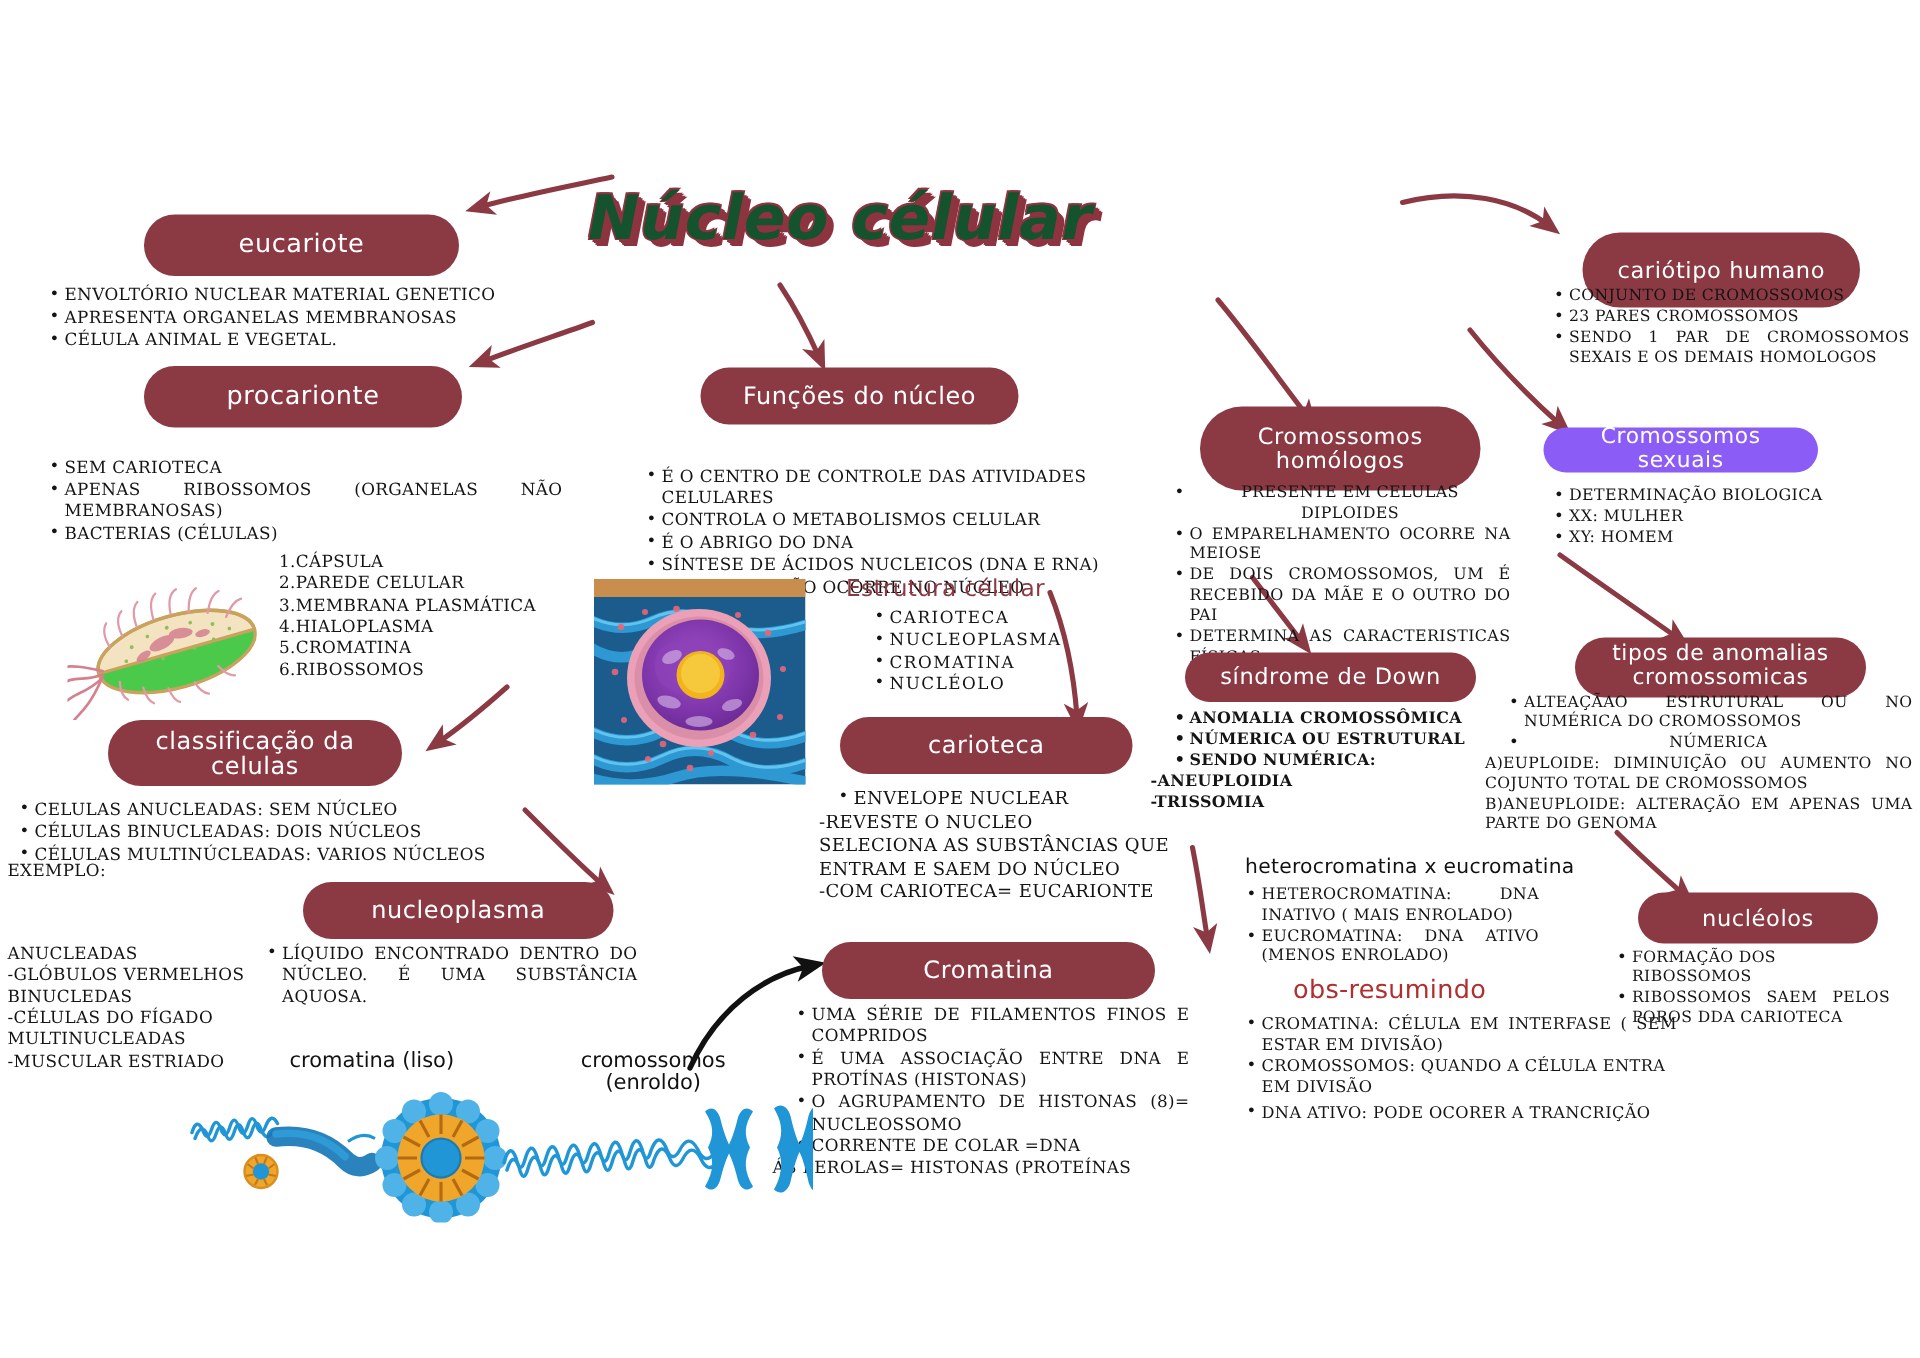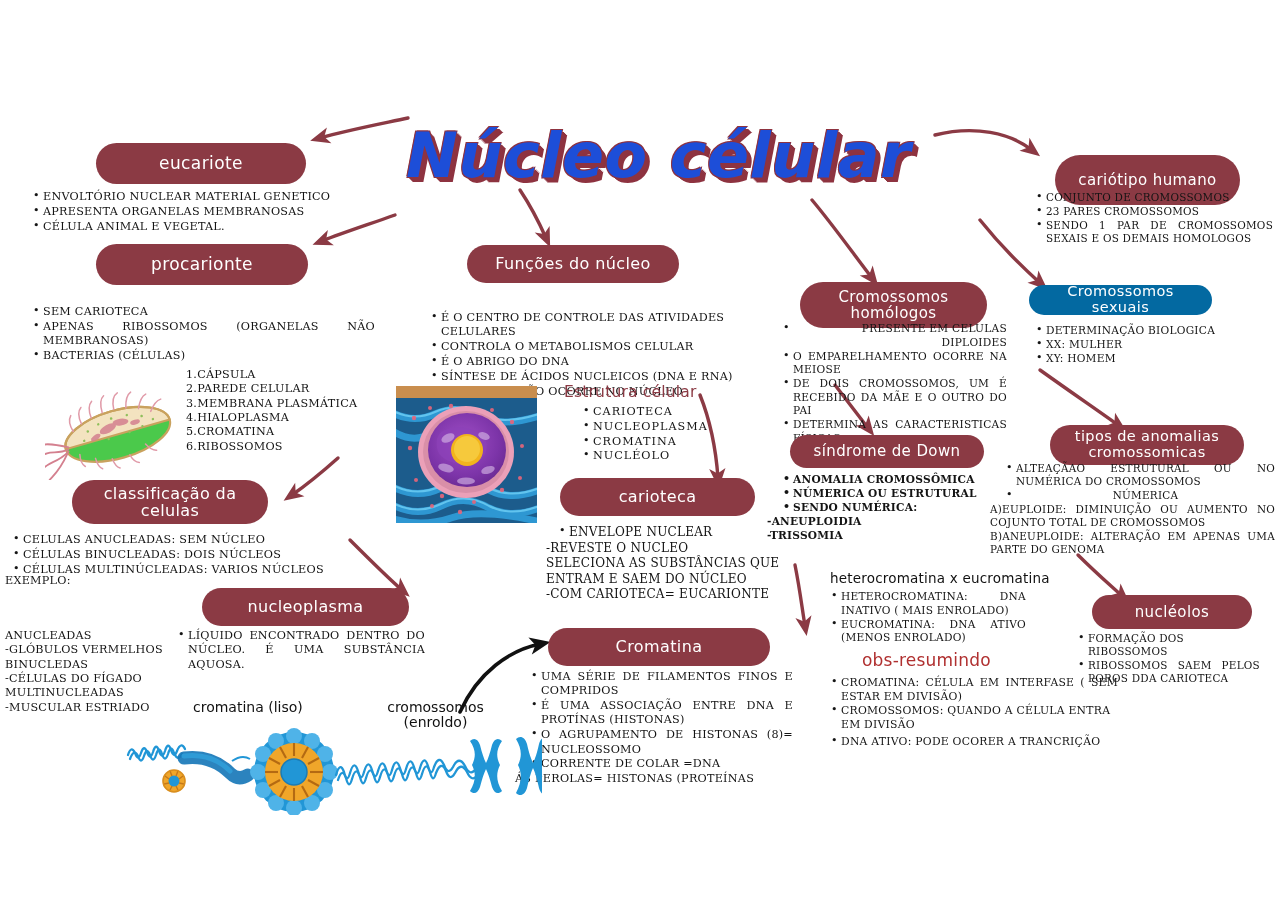--- a/index.html
+++ b/index.html
@@ -16,27 +16,27 @@
     color: #1a1a1a;
   }
   .canvas {
     position: absolute;
     inset: 0;
   }
   .abs { position: absolute; }
 
   
   .title {
-    left: 406px; top: 125px; width: 420px;
+    left: 392px; top: 125px; width: 420px;
     font-family: "DejaVu Sans", sans-serif;
     font-weight: bold;
-    font-size: 62px;
+    font-size: 41px;
     font-style: italic;
     letter-spacing: 0.5px;
-    color: #1d4ed8;
+    color: #14532d;
     text-shadow:
       3px 3px 0 #8E3340, 4px 4px 0 #8E3340, 2px 2px 0 #8E3340,
       5px 5px 0 #8E3340, -1px -1px 0 #8E3340, 1px -1px 0 #8E3340,
       -1px 1px 0 #8E3340;
     line-height: 1;
     white-space: nowrap;
   }
 
   
   .pill {
@@ -47,21 +47,21 @@
     text-align: center;
     display: flex;
     align-items: center;
     justify-content: center;
     letter-spacing: 0.4px;
     line-height: 1.08;
     padding: 0 10px;
     box-sizing: border-box;
   }
   .pill.cream {
-    background: #0369a1;
+    background: #8b5cf6;
     color: #ffffff;
   }
 
   
   .txt {
     font-family: "DejaVu Serif", serif;
     font-size: 11.2px;
     line-height: 1.28;
     letter-spacing: 0.25px;
     color: #141414;
@@ -370,26 +370,26 @@
   <div class="abs txt" style="left:528px; top:670px; width:265px;">
     <ul class="bl just">
       <li>UMA SÉRIE DE FILAMENTOS FINOS E COMPRIDOS</li>
       <li>É UMA ASSOCIAÇÃO ENTRE DNA E PROTÍNAS (HISTONAS)</li>
       <li>O AGRUPAMENTO DE HISTONAS (8)= NUCLEOSSOMO</li>
       <li style="text-align:left">CORRENTE DE COLAR =DNA</li>
     </ul>
     <p class="plain just" style="margin-left:-13px; width:265px; text-align:justify;">ÁS PEROLAS= HISTONAS (PROTEÍNAS</p>
   </div>
 
-  <div class="abs pill" style="left:800px; top:282px; width:187px; height:46px; font-size:15px;">
+  <div class="abs pill" style="left:800px; top:271px; width:187px; height:56px; font-size:15px;">
     <span>Cromossomos homólogos</span>
   </div>
   <div class="abs txt" style="left:780px; top:322px; width:227px; font-size:10.6px;">
     <ul class="bl just">
-      <li style="text-align:right">PRESENTE EM CELULAS DIPLOIDES</li>
+      <li style="text-align:center">PRESENTE EM CELULAS DIPLOIDES</li>
       <li>O EMPARELHAMENTO OCORRE NA MEIOSE</li>
       <li>DE DOIS CROMOSSOMOS, UM É RECEBIDO DA MÃE E O OUTRO DO PAI</li>
       <li>DETERMINA AS CARACTERISTICAS FÍSICAS</li>
     </ul>
   </div>
 
   <div class="abs pill" style="left:1055px; top:155px; width:185px; height:50px; font-size:15px;">
     <span>cariótipo humano</span>
   </div>
   <div class="abs txt" style="left:1033px; top:191px; width:240px; font-size:10.4px;">

